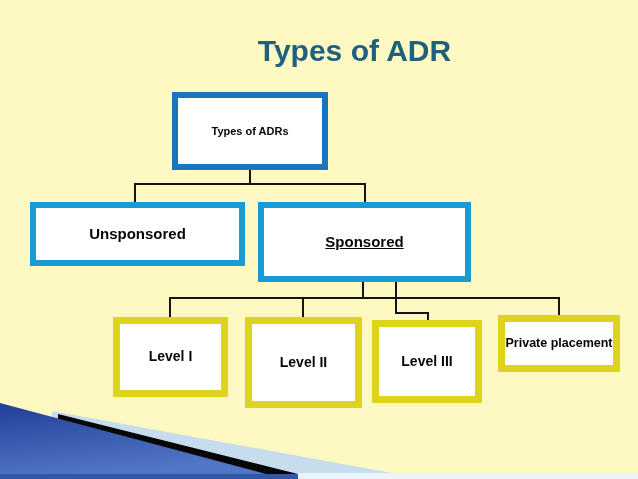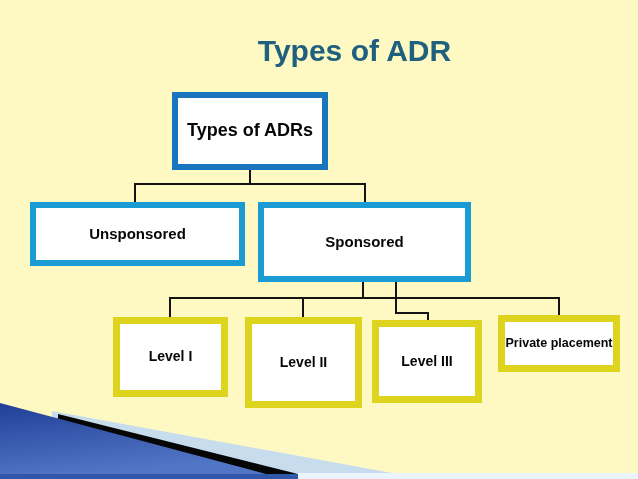--- a/index.html
+++ b/index.html
@@ -45,21 +45,21 @@
     border-style: solid;
     display: flex;
     align-items: center;
     justify-content: center;
     text-align: center;
     font-weight: 700;
     color: #060606;
     z-index: 2;
     line-height: 1.1;
   }
-  .n-root        { left: 172px; top:  92px; width: 156px; height: 78px; border-width: 6px; font-size: 18px; }
+  .n-root        { left: 172px; top:  92px; width: 156px; height: 78px; border-width: 6px; font-size: 11px; }
   .n-unsponsored { left:  30px; top: 202px; width: 215px; height: 64px; border-width: 6px; font-size: 15px; }
   .n-sponsored   { left: 258px; top: 202px; width: 213px; height: 80px; border-width: 6px; font-size: 15px; }
   .n-level1      { left: 113px; top: 317px; width: 115px; height: 80px; border-width: 7px; font-size: 14px; }
   .n-level2      { left: 245px; top: 317px; width: 117px; height: 91px; border-width: 7px; font-size: 14px; }
   .n-level3      { left: 372px; top: 320px; width: 110px; height: 83px; border-width: 7px; font-size: 14px; }
   .n-private    { left: 498px; top: 315px; width: 122px; height: 57px; border-width: 7px; font-size: 12.5px; }
 </style>
 </head>
 <body>
 
@@ -97,21 +97,21 @@
   </svg>
 
   <div class="node n-root" style="border-color: rgb(27, 116, 190);">
     <span>Types of ADRs</span>
   </div>
 
   <div class="node n-unsponsored" style="border-color: rgb(26, 155, 212);">
     <span>Unsponsored</span>
   </div>
 
-  <div class="node n-sponsored" style="border-color: rgb(26, 155, 212);">
+  <div class="node n-sponsored" style="border-color: rgb(26, 155, 212); text-decoration: underline;">
     <span>Sponsored</span>
   </div>
 
   <div class="node n-level1" style="border-color: rgb(222, 212, 30);">
     <span>Level I</span>
   </div>
 
   <div class="node n-level2" style="border-color: rgb(222, 212, 30);">
     <span>Level II</span>
   </div>

